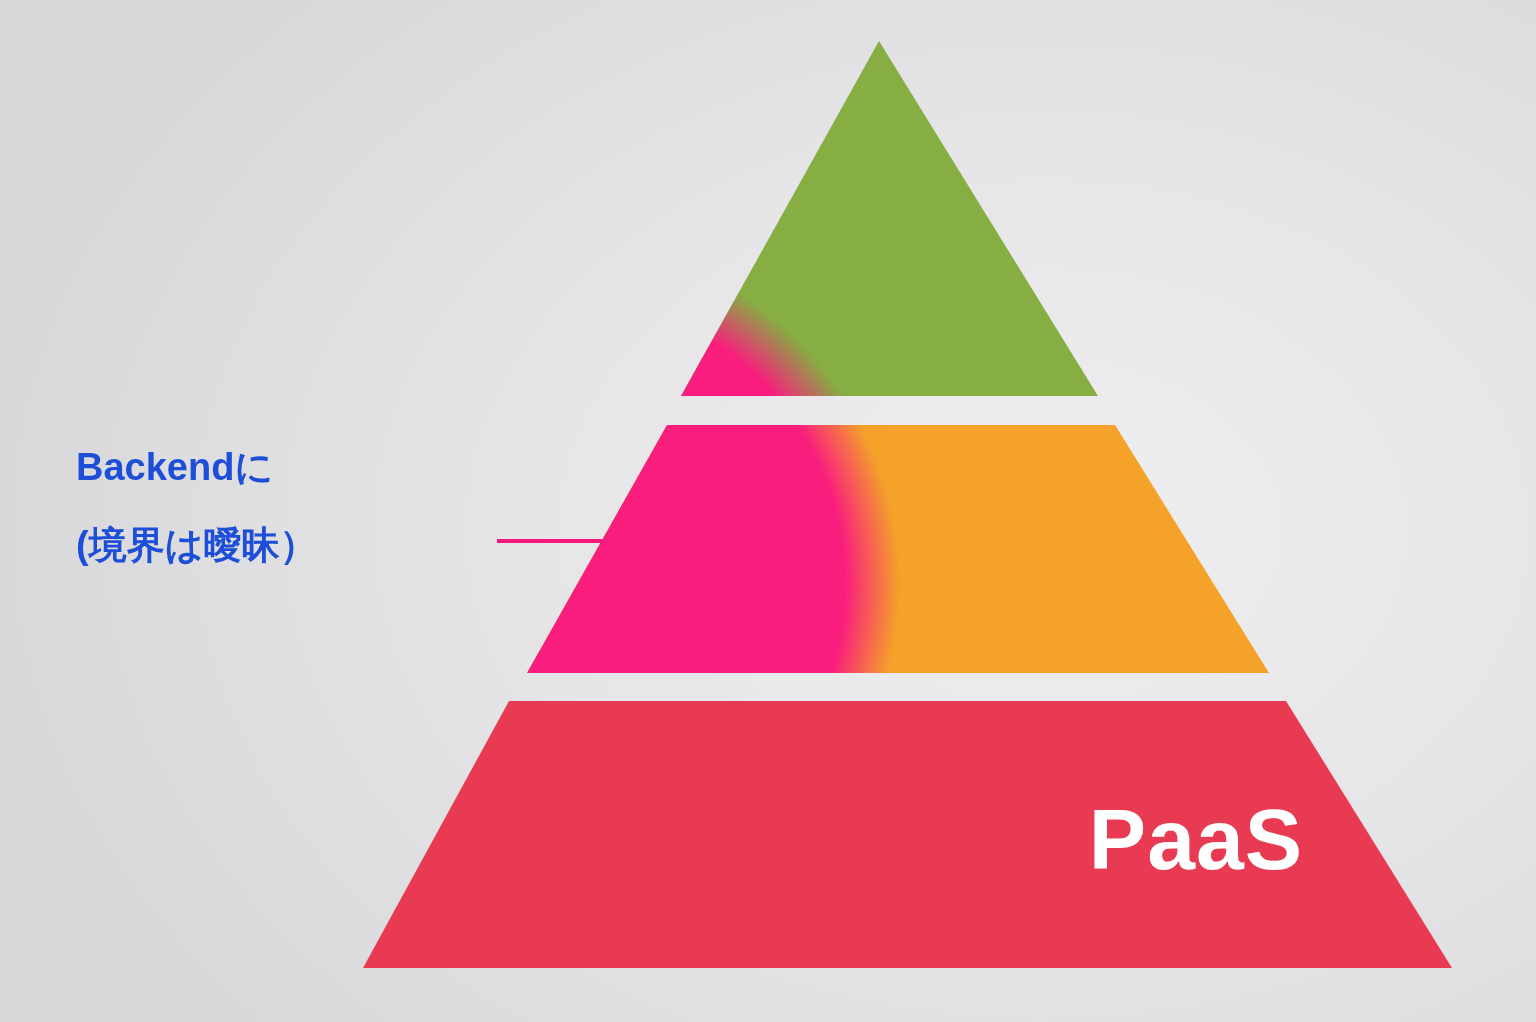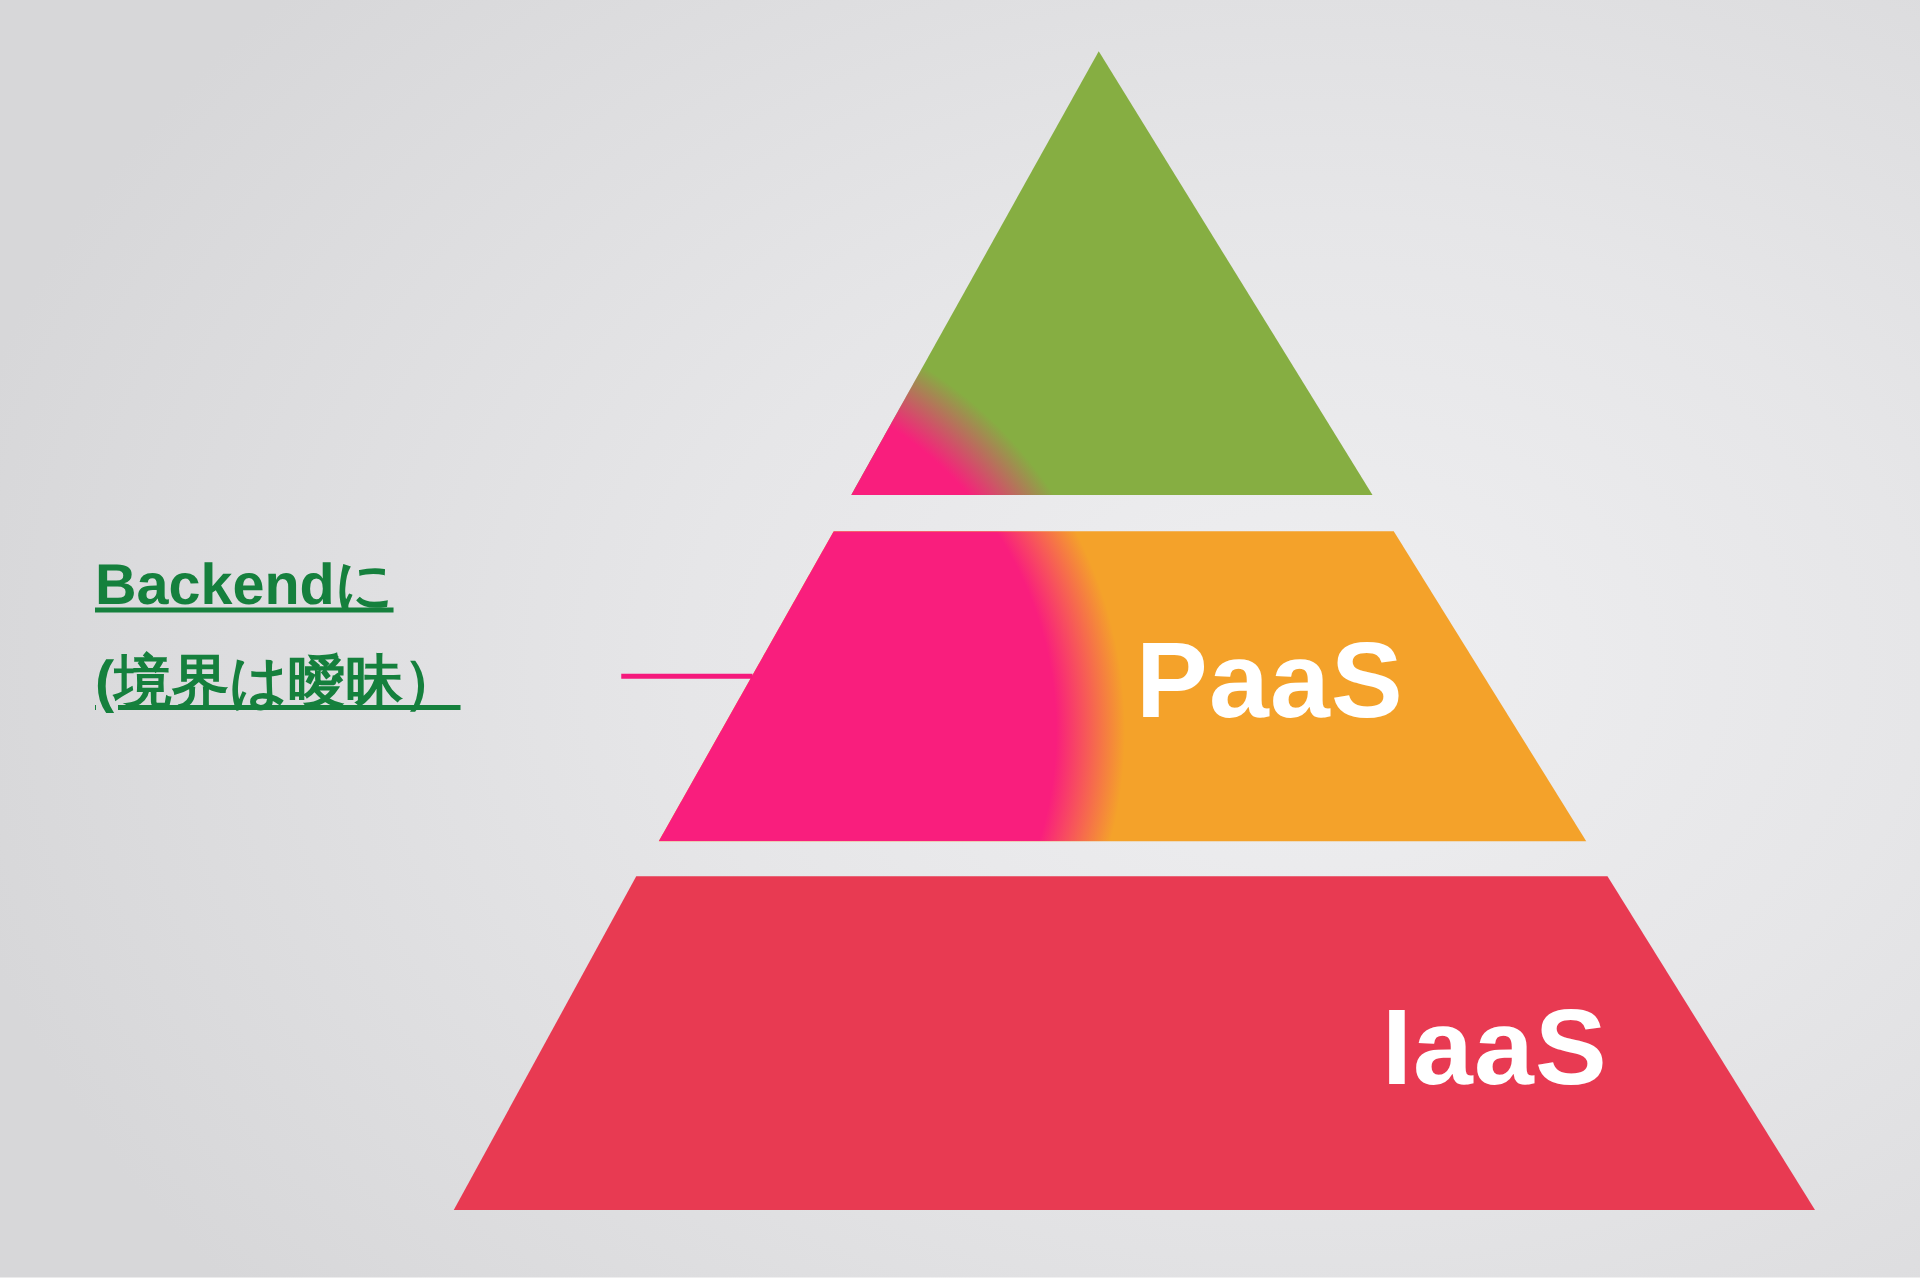--- a/index.html
+++ b/index.html
@@ -33,26 +33,25 @@
     white-space: nowrap;
     user-select: none;
   }
   .label-saas { left: 888px;  top: 288px; }
   .label-paas { left: 1016px; top: 545px; }
   .label-iaas { left: 1196px; top: 839px; }
   .annotation {
     position: absolute;
     left: 76px;
     top: 428px;
-    color: #15803d;
-    font-size: 46px;
+    color: #1d4ed8;
+    font-size: 38px;
     font-weight: 700;
     line-height: 78px;
     white-space: nowrap;
-    text-decoration: underline;
   }
 </style>
 </head>
 <body>
 
 <div class="stage">
 
   <svg class="pyramid" width="1536" height="1022" viewBox="0 0 1536 1022">
     <defs>
       <radialGradient id="pinkGrad" gradientUnits="userSpaceOnUse" cx="555" cy="585" r="345">
@@ -74,21 +73,20 @@
 
     <polygon points="667,425 1115,425 1269,673 527,673" fill="#f4a22a"></polygon>
 
     <circle cx="555" cy="585" r="345" fill="url(#pinkGrad)" clip-path="url(#clipPaas)"></circle>
 
     <polygon points="509,701 1286,701 1452,968 363,968" fill="#e83a52"></polygon>
 
     <line x1="497" y1="541" x2="602" y2="541" stroke-width="4" stroke="#f5197c"></line>
   </svg>
 
-  <div class="layer-label label-paas">PaaS</div>
-  <div class="layer-label label-iaas">IaaS</div>
+  <div class="layer-label label-iaas">PaaS</div>
 
   <div class="annotation">
     <div>Backendに</div>
     <div>(境界は曖昧）</div>
   </div>
 
 </div>
 
 </body></html>

